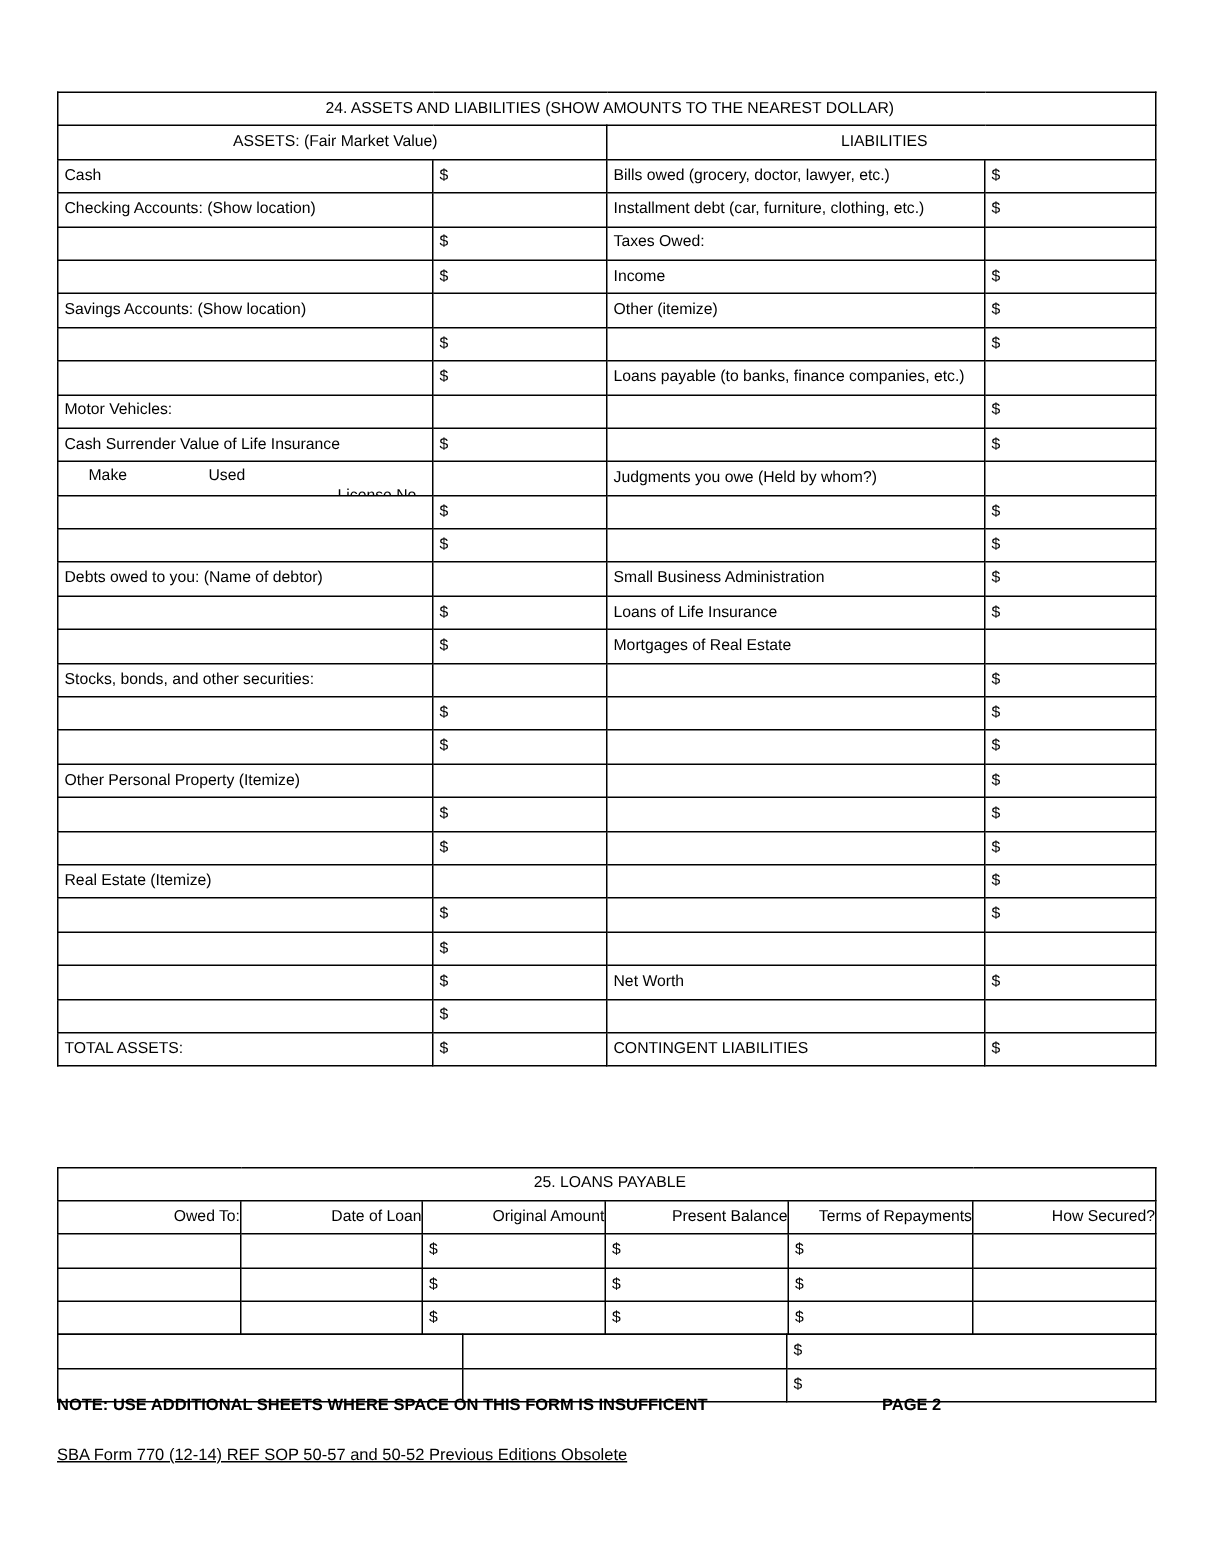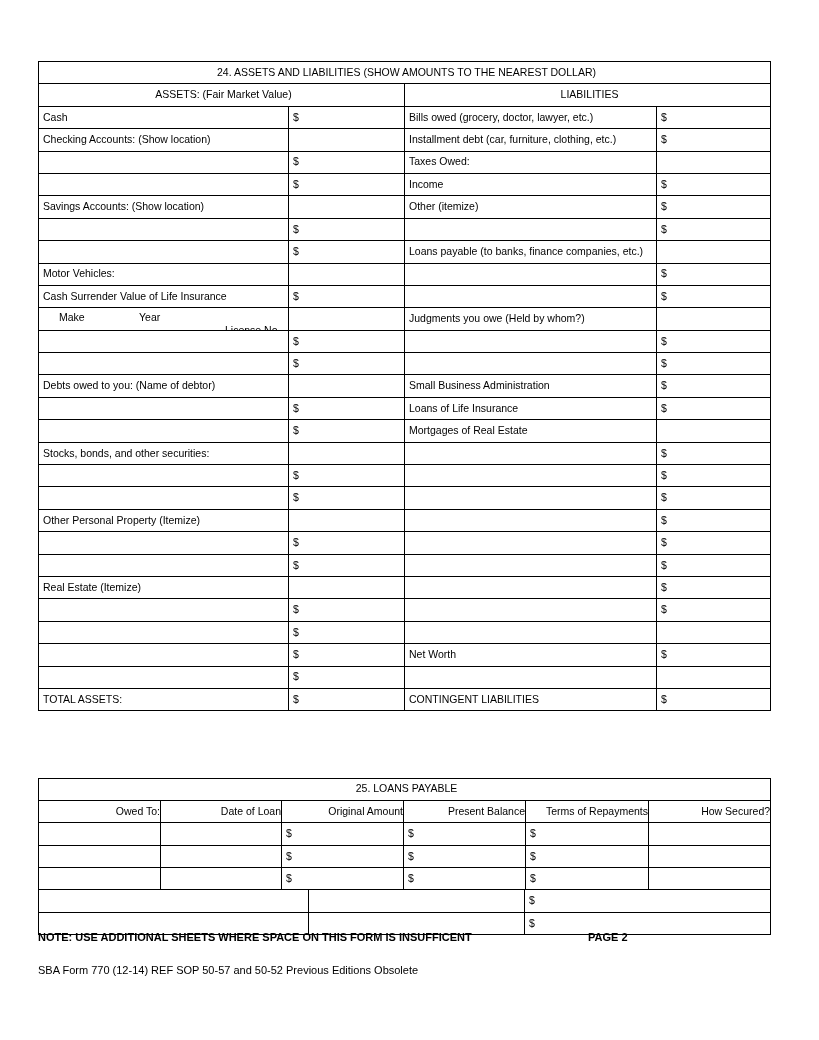--- a/index.html
+++ b/index.html
@@ -58,20 +58,21 @@
   .note-page {
     position: absolute;
     left: 550px;
     top: 0;
   }
   .formref {
     position: absolute;
     left: 38px;
     top: 964px;
     font-size: 11px;
+    text-decoration: underline;
   }
   .mkrow { position: relative; padding: 0 !important; }
   .mk-a { position: absolute; left: 20px;  top: 4px; }
   .mk-b { position: absolute; left: 100px; top: 4px; }
   .mk-c { position: absolute; left: 186px; top: 4px; margin-top: 13px; }
 </style>
 </head>
 <body>
 
 <div class="page">
@@ -142,21 +143,21 @@
         </tr>
         <tr>
           <td>Cash Surrender Value of Life Insurance</td>
           <td class="money">$</td>
           <td></td>
           <td class="money">$</td>
         </tr>
         <tr>
           <td class="mkrow">
             <span class="mk-a">Make</span>
-            <span class="mk-b">Year</span>
+            <span class="mk-b">Used</span>
             <span class="mk-c">License No.</span>
           </td>
           <td class="money"></td>
           <td>Judgments you owe (Held by whom?)</td>
           <td class="money"></td>
         </tr>
         <tr>
           <td></td>
           <td class="money">$</td>
           <td></td>

